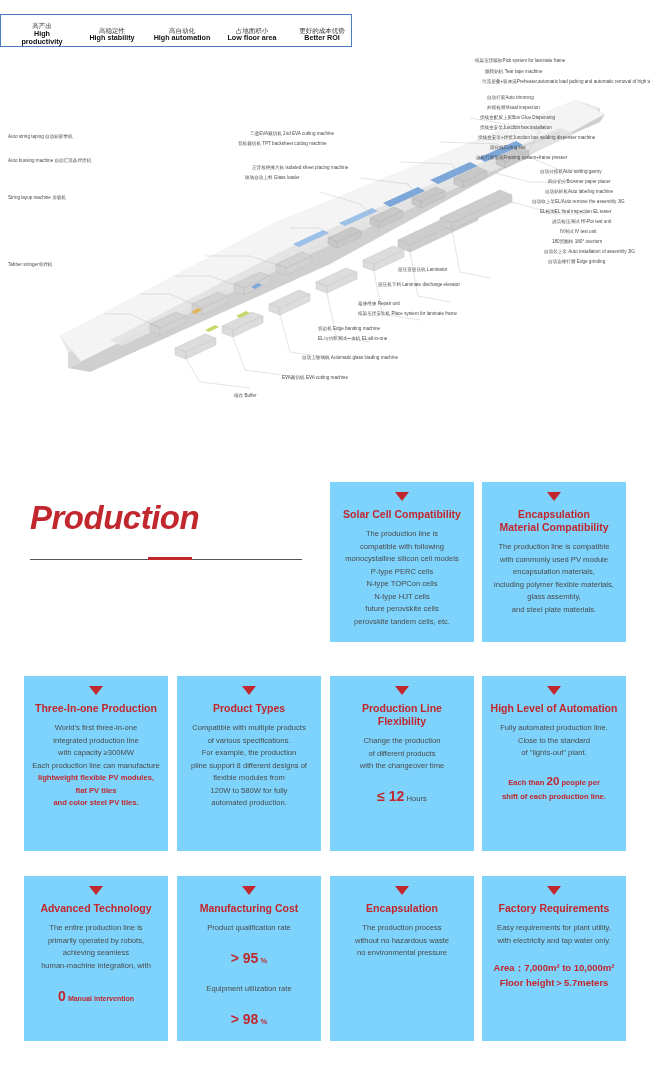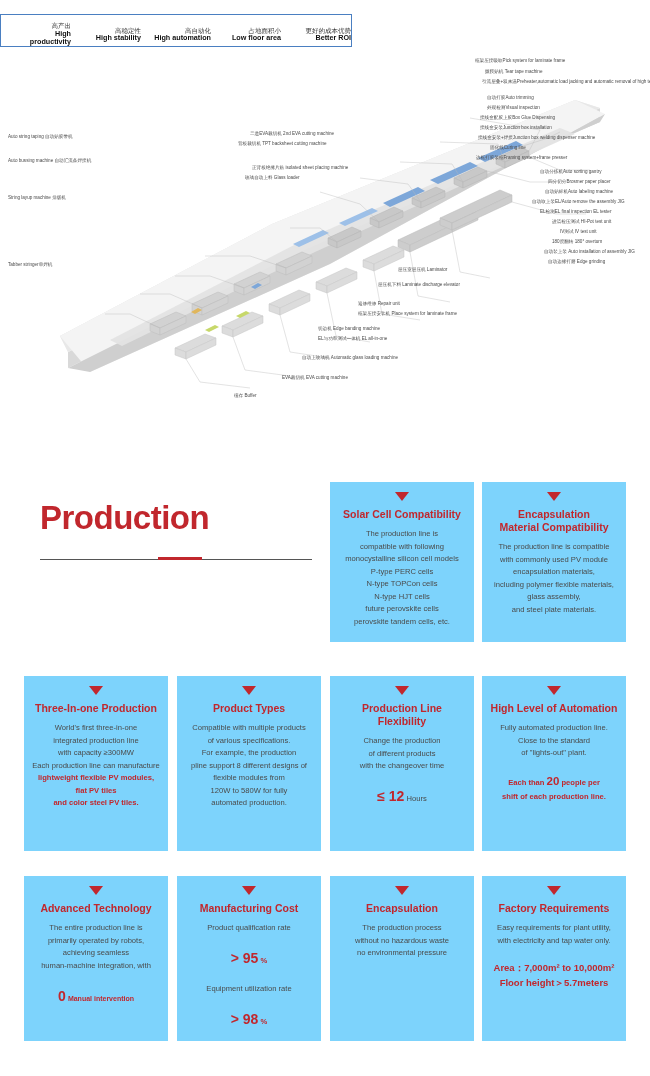--- a/index.html
+++ b/index.html
@@ -17,21 +17,21 @@
   .feature-strip {
     position: absolute;
     left: 0; top: 14px;
     width: 352px; height: 33px;
     border: 1px solid #4a7fc1;
     display: flex;
     align-items: center;
   }
   .feature-item {
     flex: 1;
-    text-align: right;
+    text-align: center;
     padding-left: 12px;
     line-height: 1.15;
     margin-top: 8px;
   }
   .feature-item .cn { font-size: 6.5px; color: #333; display: block; }
   .feature-item .en { font-size: 7.2px; color: #111; font-weight: bold; display: block; }
 
   
   .diagram {
     position: absolute;
@@ -52,22 +52,23 @@
   .callout.left { text-align: right; }
 
   
   .highlights {
     position: absolute;
     left: 0; top: 462px;
     width: 650px; height: 614px;
   }
   .title-block {
     position: absolute;
-    left: 40px; top: 38px;
+    left: 30px; top: 38px;
     width: 290px;
+    font-style: italic;
   }
   .title-block h1 {
     font-size: 33px;
     line-height: 1.12;
     color: #c1272d;
     font-weight: bold;
     letter-spacing: -0.5px;
   }
   .title-rule {
     position: relative;

